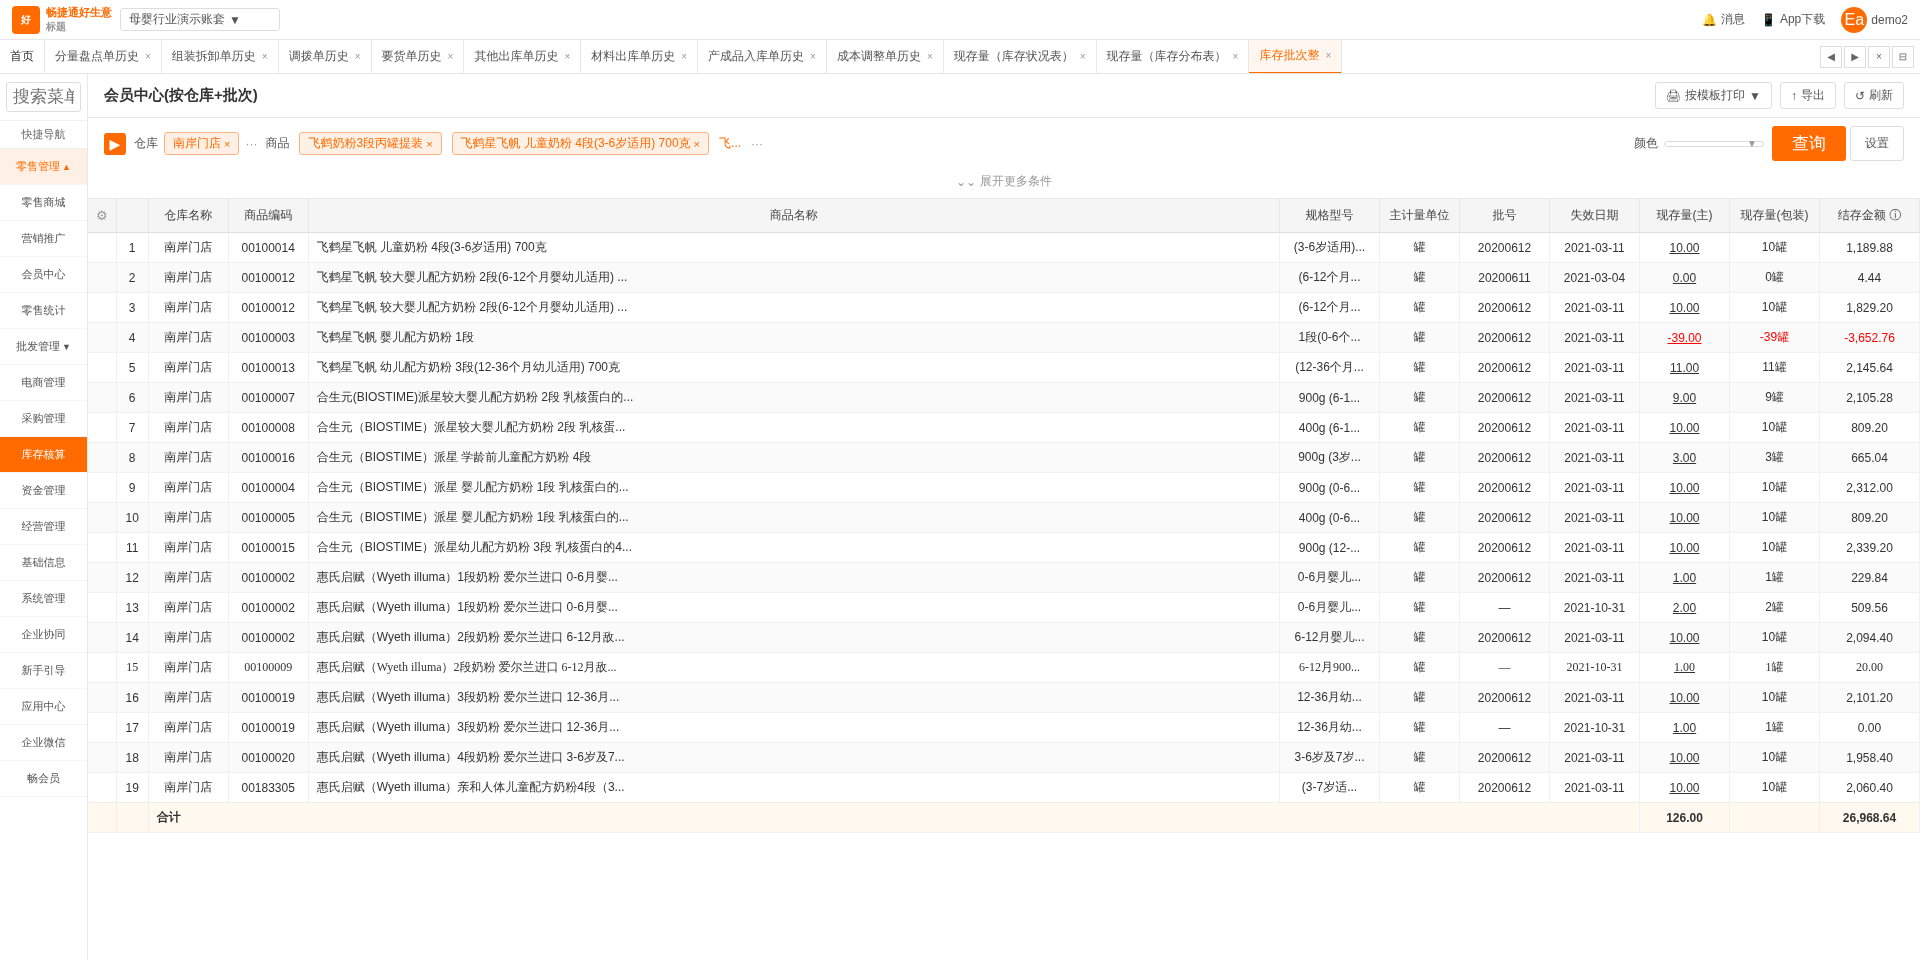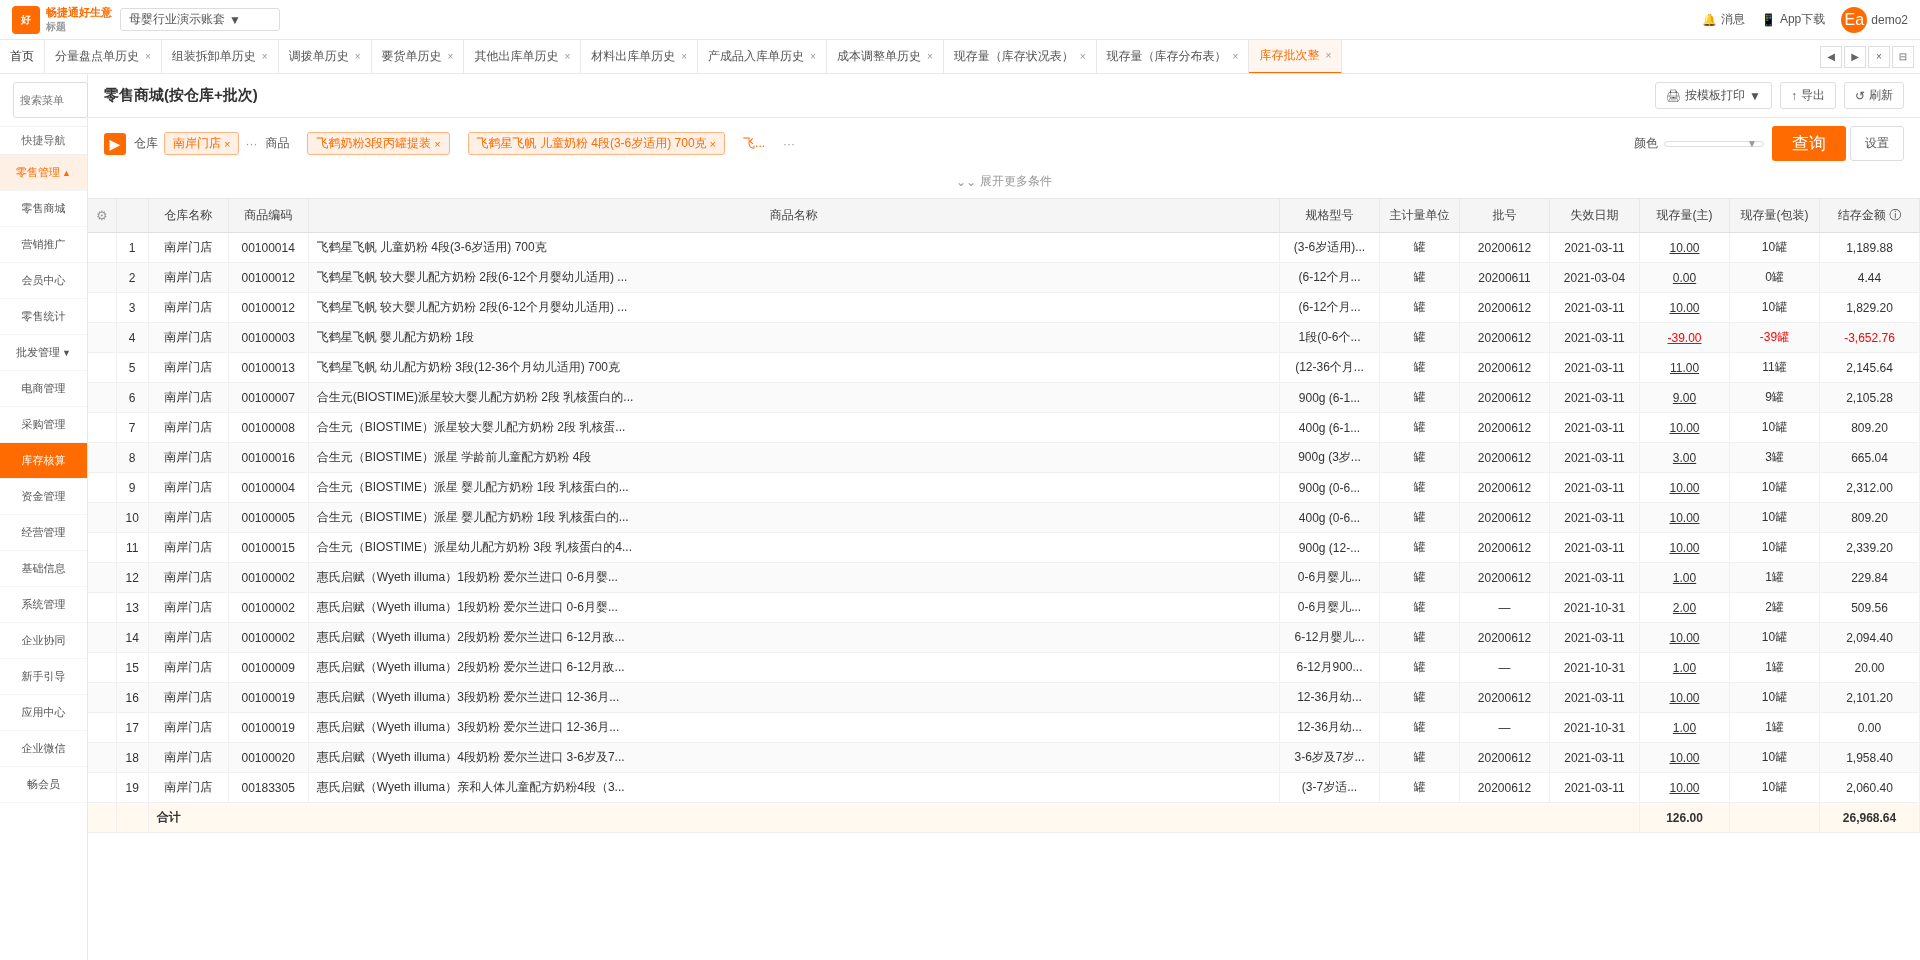--- a/index.html
+++ b/index.html
@@ -22,21 +22,21 @@
     .tab-item.active { background: #fff6f0; color: #ff6b00; border-bottom: 2px solid #ff6b00; }
     .tab-item .close-x { color: #999; margin-left: 2px; font-size: 10px; cursor: pointer; }
     .tab-nav-btn { width: 22px; height: 22px; display: flex; align-items: center; justify-content: center; border: 1px solid #ddd; cursor: pointer; font-size: 10px; color: #666; }
 
     
     .main-layout { display: flex; height: calc(960px - 74px); }
 
     
     .sidebar { width: 88px; background: #fff; border-right: 1px solid #e8e8e8; display: flex; flex-direction: column; flex-shrink: 0; }
     .sidebar-search { padding: 8px 6px; border-bottom: 1px solid #f0f0f0; }
-    .sidebar-search-box { width: 100%; border: 1px solid #ddd; border-radius: 3px; padding: 11px 6px; font-size: 11px; color: #999; margin-left: 7px; }
+    .sidebar-search-box { width: 100%; border: 1px solid #ddd; border-radius: 3px; padding: 4px 6px; font-size: 17px; color: #999; }
     .sidebar-quick { padding: 6px 0; border-bottom: 1px solid #f0f0f0; text-align: center; font-size: 11px; color: #666; cursor: pointer; }
     .sidebar-item { padding: 10px 4px; text-align: center; cursor: pointer; font-size: 11px; color: #555; border-bottom: 1px solid #f5f5f5; }
     .sidebar-item.active { background: #ff6b00; color: white; }
     .sidebar-item.has-arrow { display: flex; justify-content: center; align-items: center; gap: 2px; }
     .sidebar-item .arrow { font-size: 9px; }
 
     
     .content { flex: 1; display: flex; flex-direction: column; overflow: hidden; }
 
     
@@ -190,21 +190,21 @@
       <div class="sidebar-item">新手引导</div>
       <div class="sidebar-item">应用中心</div>
       <div class="sidebar-item">企业微信</div>
       <div class="sidebar-item">畅会员</div>
     </div>
   </div>
 
   <div class="content">
 
     <div class="page-header">
-      <div class="page-title">零售商城(按仓库+批次)</div>
+      <div class="page-title">会员中心(按仓库+批次)</div>
       <div class="header-actions">
         <button class="btn-print">
           <span>🖨</span>
           <span>按模板打印</span>
           <span>▼</span>
         </button>
         <button class="btn-export">
           <span>↑</span>
           <span>导出</span>
         </button>
@@ -222,21 +222,21 @@
 
         <div style="display:flex;align-items:center;gap:6px;flex-shrink:0;">
           <span class="filter-label">仓库</span>
           <div class="filter-tag">
             <span>南岸门店</span>
             <span class="remove">×</span>
           </div>
           <span class="filter-dots">···</span>
         </div>
 
-        <div style="display:flex;align-items:center;gap:18px;flex:1;">
+        <div style="display:flex;align-items:center;gap:10px;flex:1;">
           <span class="filter-label">商品</span>
           <div class="filter-tag">
             <span>飞鹤奶粉3段丙罐提装</span>
             <span class="remove">×</span>
           </div>
           <div class="filter-tag">
             <span>飞鹤星飞帆 儿童奶粉 4段(3-6岁适用) 700克</span>
             <span class="remove">×</span>
           </div>
           <span style="color:#ff6b00;cursor:pointer;">飞...</span>
@@ -473,21 +473,21 @@
     <td>00100002</td>
     <td class="text-left">惠氏启赋（Wyeth illuma）2段奶粉 爱尔兰进口 6-12月敌...</td>
     <td>6-12月婴儿...</td>
     <td>罐</td>
     <td>20200612</td>
     <td>2021-03-11</td>
     <td><span class="underline-num">10.00</span></td>
     <td class="">10罐</td>
     <td class="">2,094.40</td>
   </tr>
-            <tr style="background: rgb(255, 255, 255);">
+            <tr style="background: rgb(255, 255, 255); font-family: Liberation Serif, serif;">
     <td></td>
     <td>15</td>
     <td>南岸门店</td>
     <td>00100009</td>
     <td class="text-left">惠氏启赋（Wyeth illuma）2段奶粉 爱尔兰进口 6-12月敌...</td>
     <td>6-12月900...</td>
     <td>罐</td>
     <td>—</td>
     <td>2021-10-31</td>
     <td><span class="underline-num">1.00</span></td>

